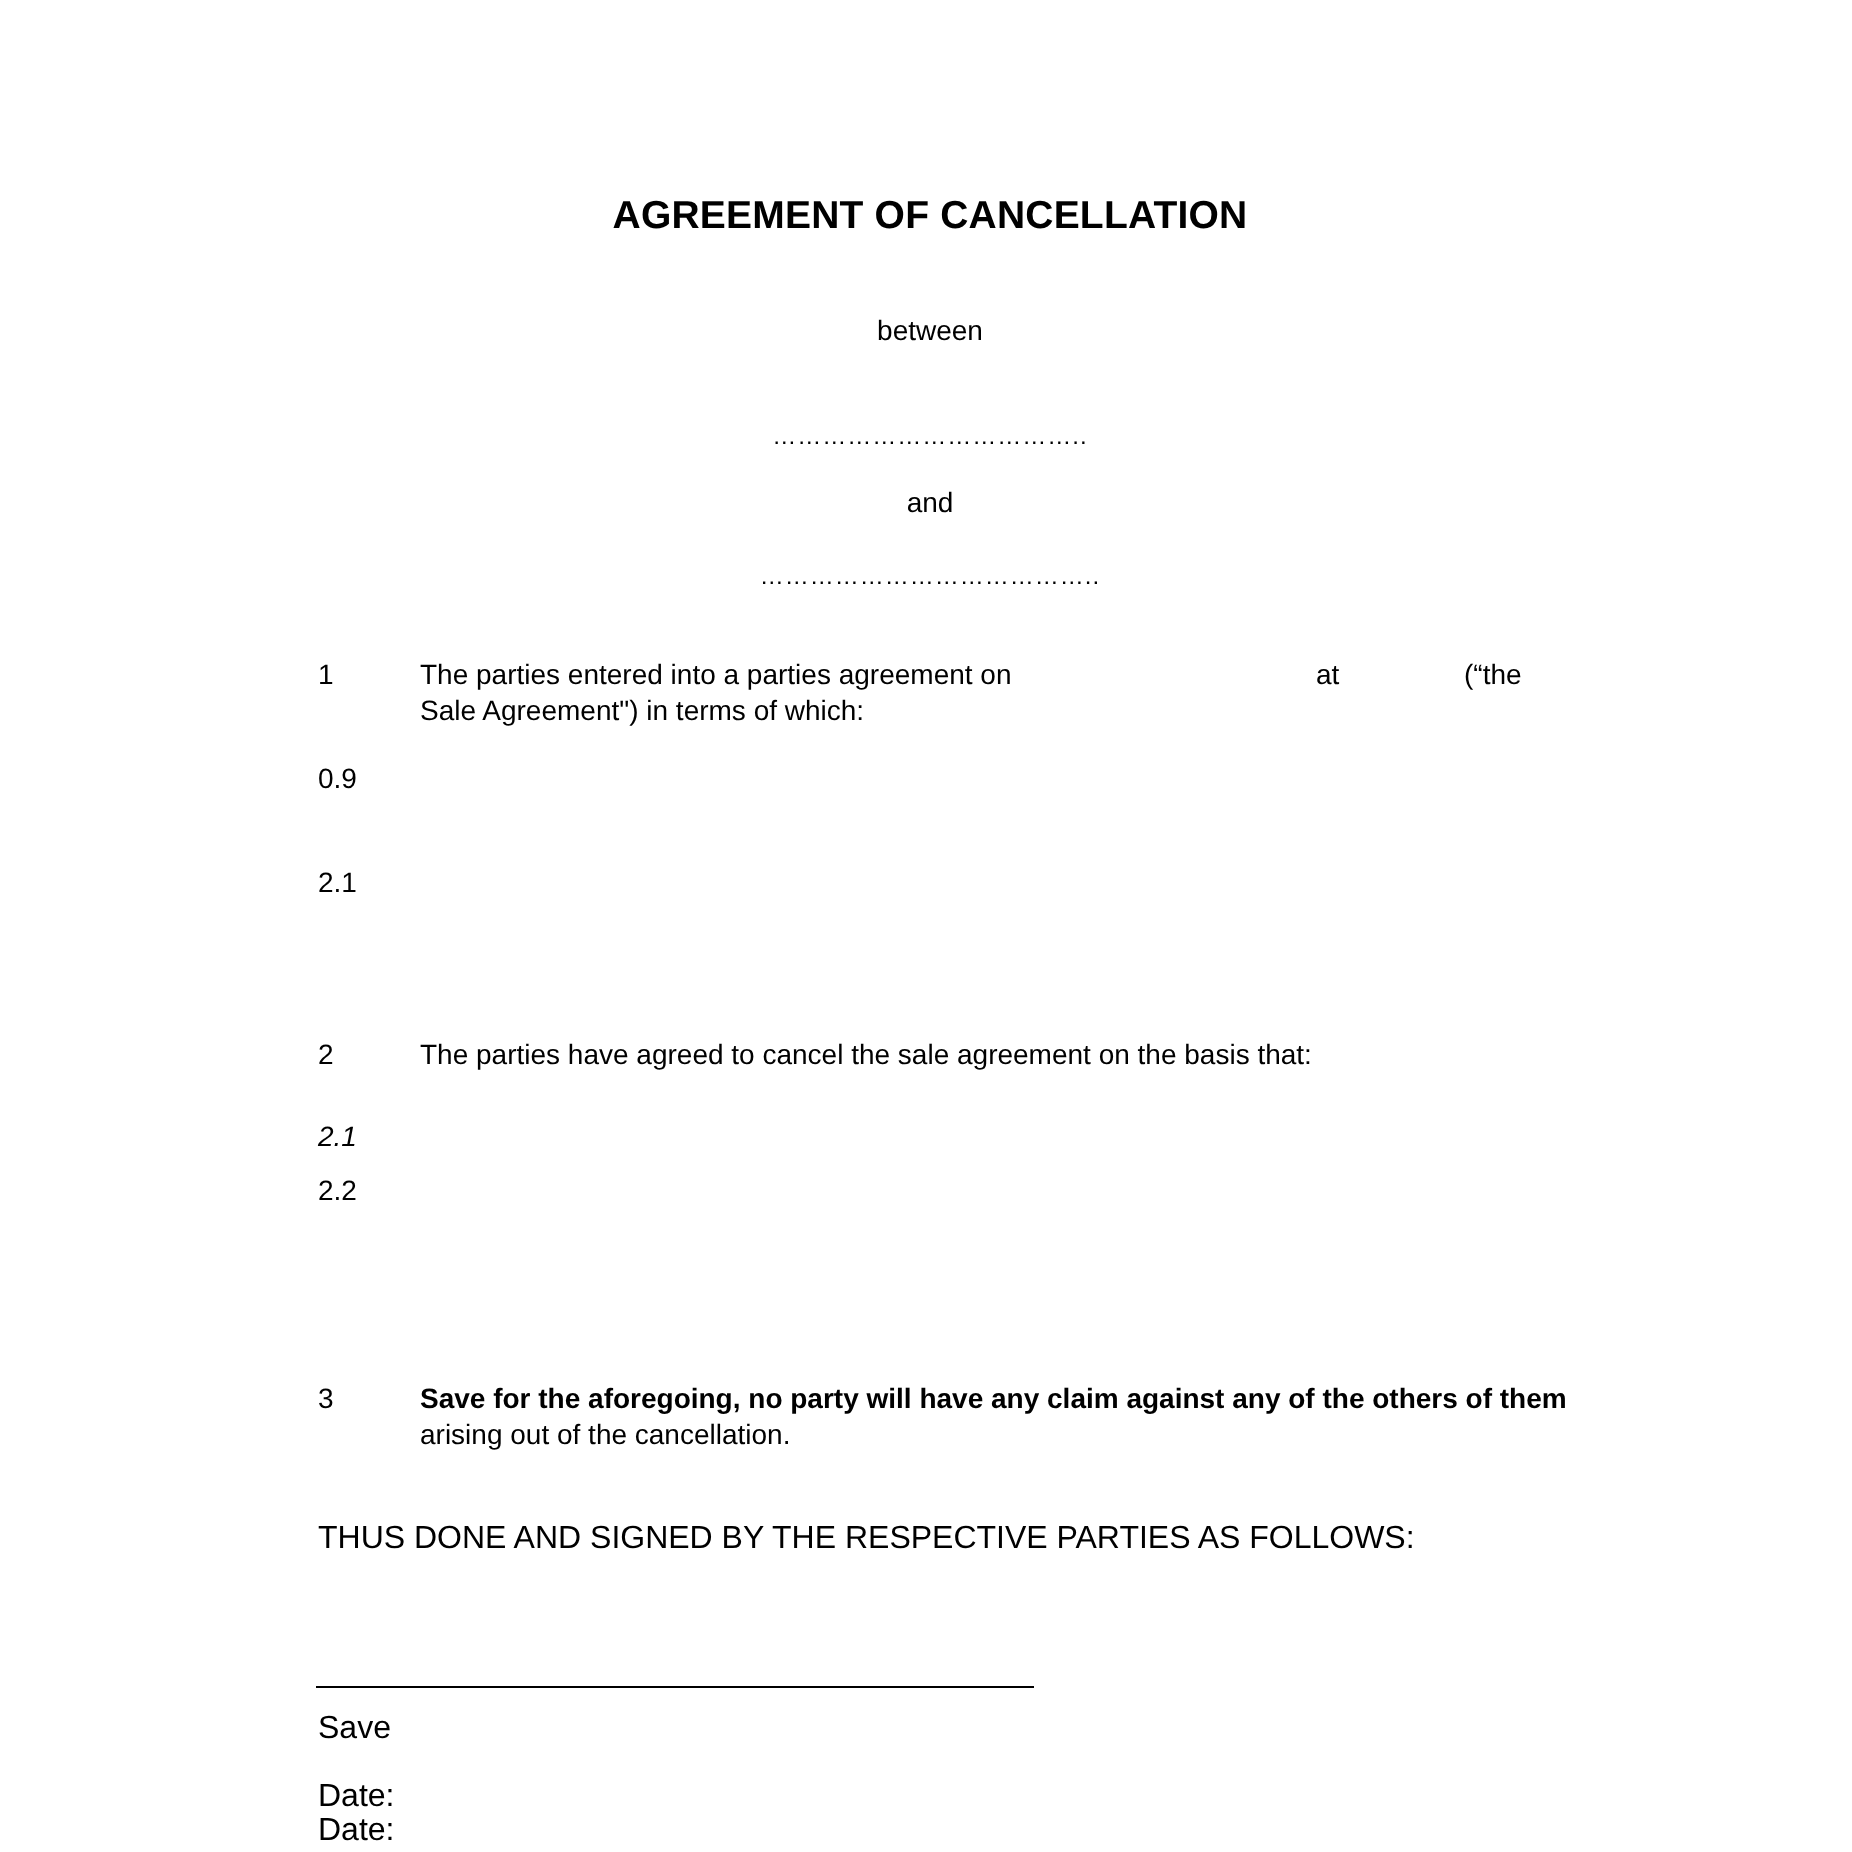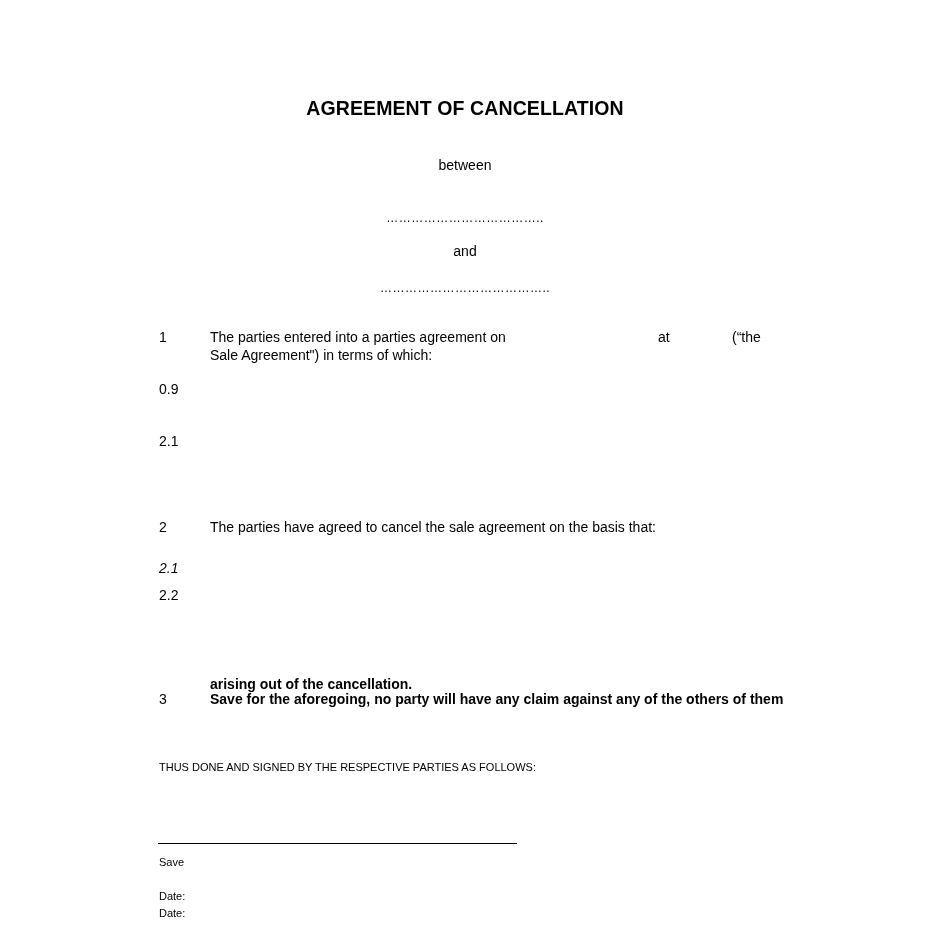--- a/index.html
+++ b/index.html
@@ -5,21 +5,21 @@
   html, body { margin: 0; padding: 0; background: #ffffff; }
   body { width: 926px; height: 926px; position: relative; overflow: hidden;
          font-family: "Liberation Sans", sans-serif; color: #000; }
   .abs { position: absolute; white-space: nowrap; }
   .title { left: 0; width: 930px; text-align: center; top: 97px; font-size: 19.5px; font-weight: bold; letter-spacing: 0.1px; }
   .center { left: 0; width: 930px; text-align: center; font-size: 14px; }
   .dots { letter-spacing: 0.5px; font-size: 12px; }
   .num { left: 159px; font-size: 14px; }
   .para { left: 210px; font-size: 14px; line-height: 18px; }
   .sigline { left: 158px; top: 843px; width: 359px; height: 0; border-top: 1.3px solid #000; }
-  .small { left: 159px; font-size: 11px; }
+  .small { left: 159px; font-size: 16px; }
 </style>
 </head>
 <body>
 
 <div>
   <div class="abs title">AGREEMENT OF CANCELLATION</div>
 
   <div class="abs center" style="top:157px;">between</div>
   <div class="abs center dots" style="top:211px;">………………………………..</div>
   <div class="abs center" style="top:243px;">and</div>
@@ -35,21 +35,21 @@
   <div class="abs num" style="top:433px;">2.1</div>
 
   <div class="abs num" style="top:519px;">2</div>
   <div class="abs para" style="top:518px;text-align:center;">The parties have agreed to cancel the sale agreement on the basis that:</div>
 
   <div class="abs num" style="top:560px;font-style:italic;">2.1</div>
   <div class="abs num" style="top:587px;">2.2</div>
 
   <div class="abs num" style="top:691px;">3</div>
   <div class="abs para" style="top:690px;font-weight:bold;">Save for the aforegoing, no party will have any claim against any of the others of them</div>
-  <div class="abs para" style="top:675px;font-weight:bold;">arising out of the cancellation.</div>
+  <div class="abs para" style="top:708px;">arising out of the cancellation.</div>
 
   <div class="abs small" style="top:761px;">THUS DONE AND SIGNED BY THE RESPECTIVE PARTIES AS FOLLOWS:</div>
 
   <div class="abs sigline"></div>
   <div class="abs small" style="top:856px;">Save</div>
   <div class="abs small" style="top:890px;">Date:</div>
   <div class="abs small" style="top:907px;">Date:</div>
 </div>
 
 </body></html>

